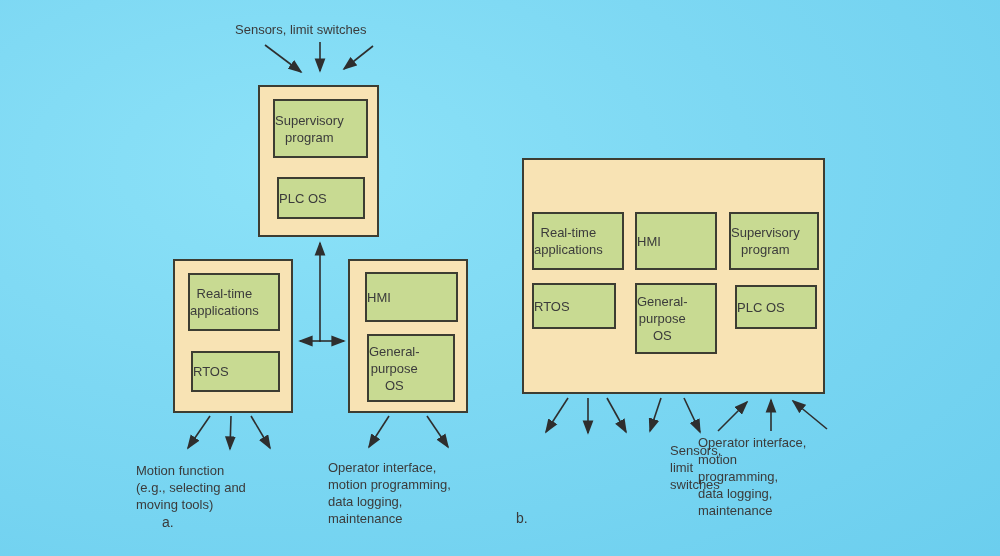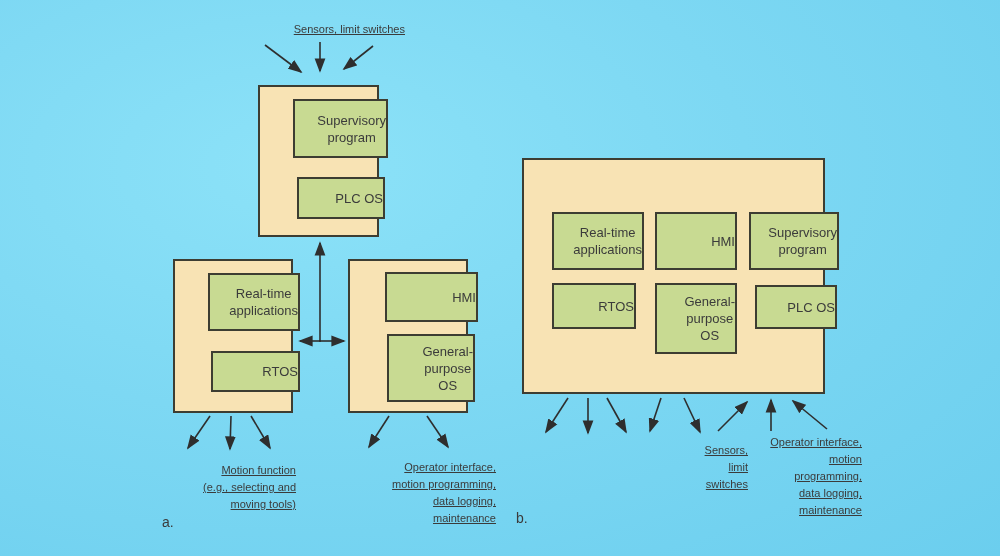--- a/index.html
+++ b/index.html
@@ -17,36 +17,34 @@
     position:absolute;
     background:#f8e3b4;
     border:2px solid #3d3d32;
     box-sizing:border-box;
   }
   .module{
     position:absolute;
     background:#c8da92;
     border:2px solid #3d3d32;
     box-sizing:border-box;
-    display:flex;align-items:center;justify-content:flex-end;
+    display:flex;align-items:center;justify-content:flex-start;
     text-align:center;
-    margin-left:20px;
   }
   .mlabel{
     white-space:pre-line;
     font-size:13px;line-height:17px;
     color:#3b3b3b;
   }
   .label{
     position:absolute;
-    font-size:11px;line-height:17px;
-    text-align:right;
+    font-size:13px;line-height:17px;
+    text-align:left;
     white-space:pre-line;
     color:#3b3b3b;
-    text-decoration:underline;
   }
   .caption{
     position:absolute;
     font-size:14px;
     color:#3b3b3b;
   }
 </style>
 </head>
 <body>
 

